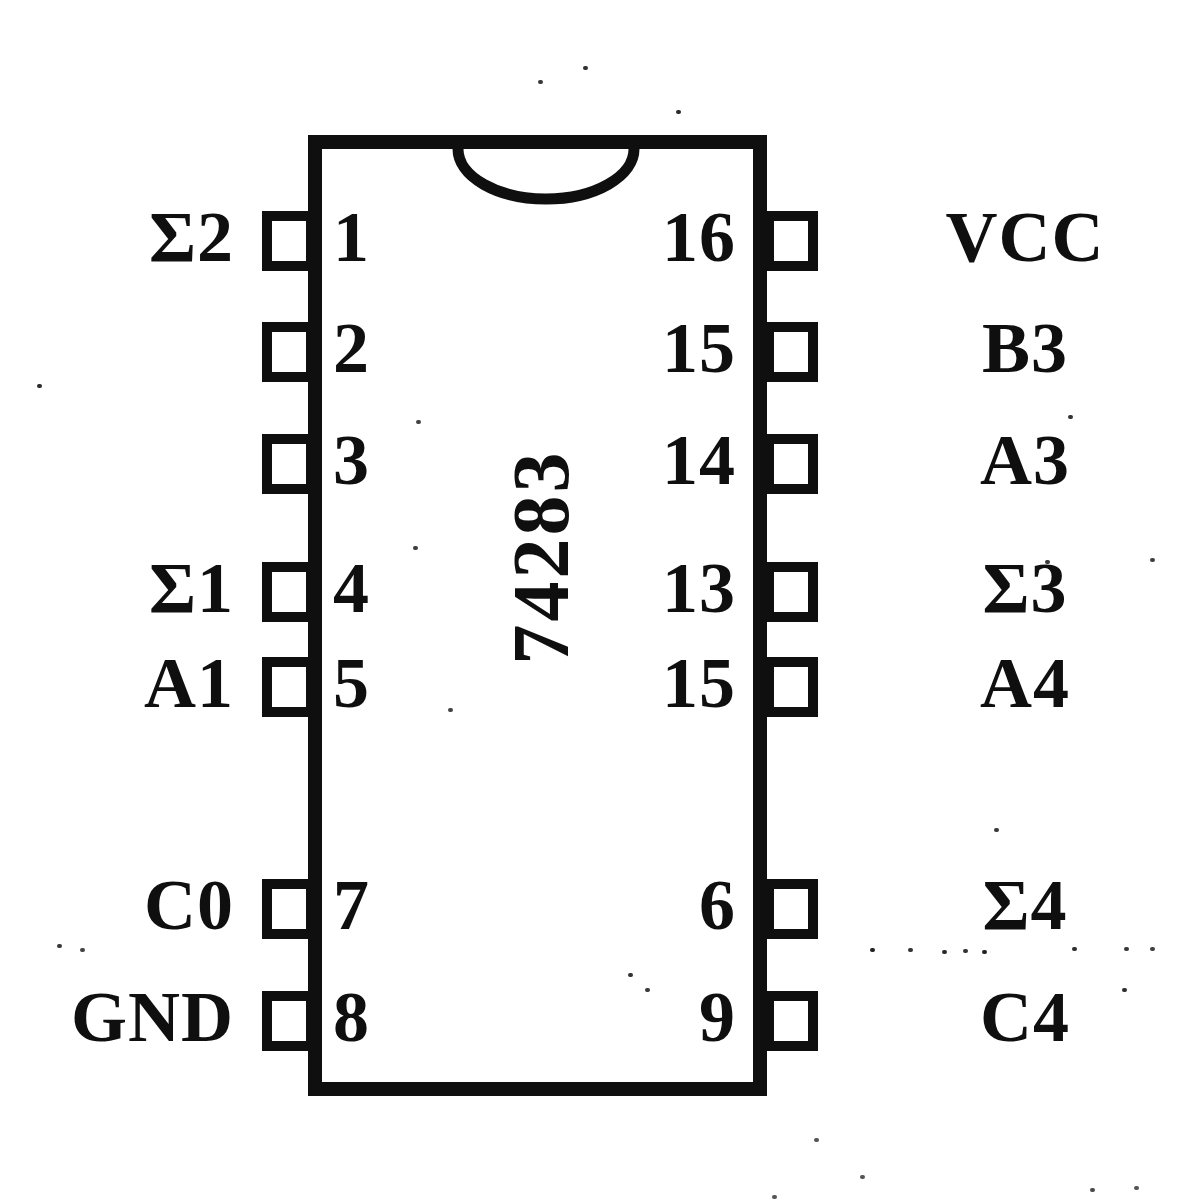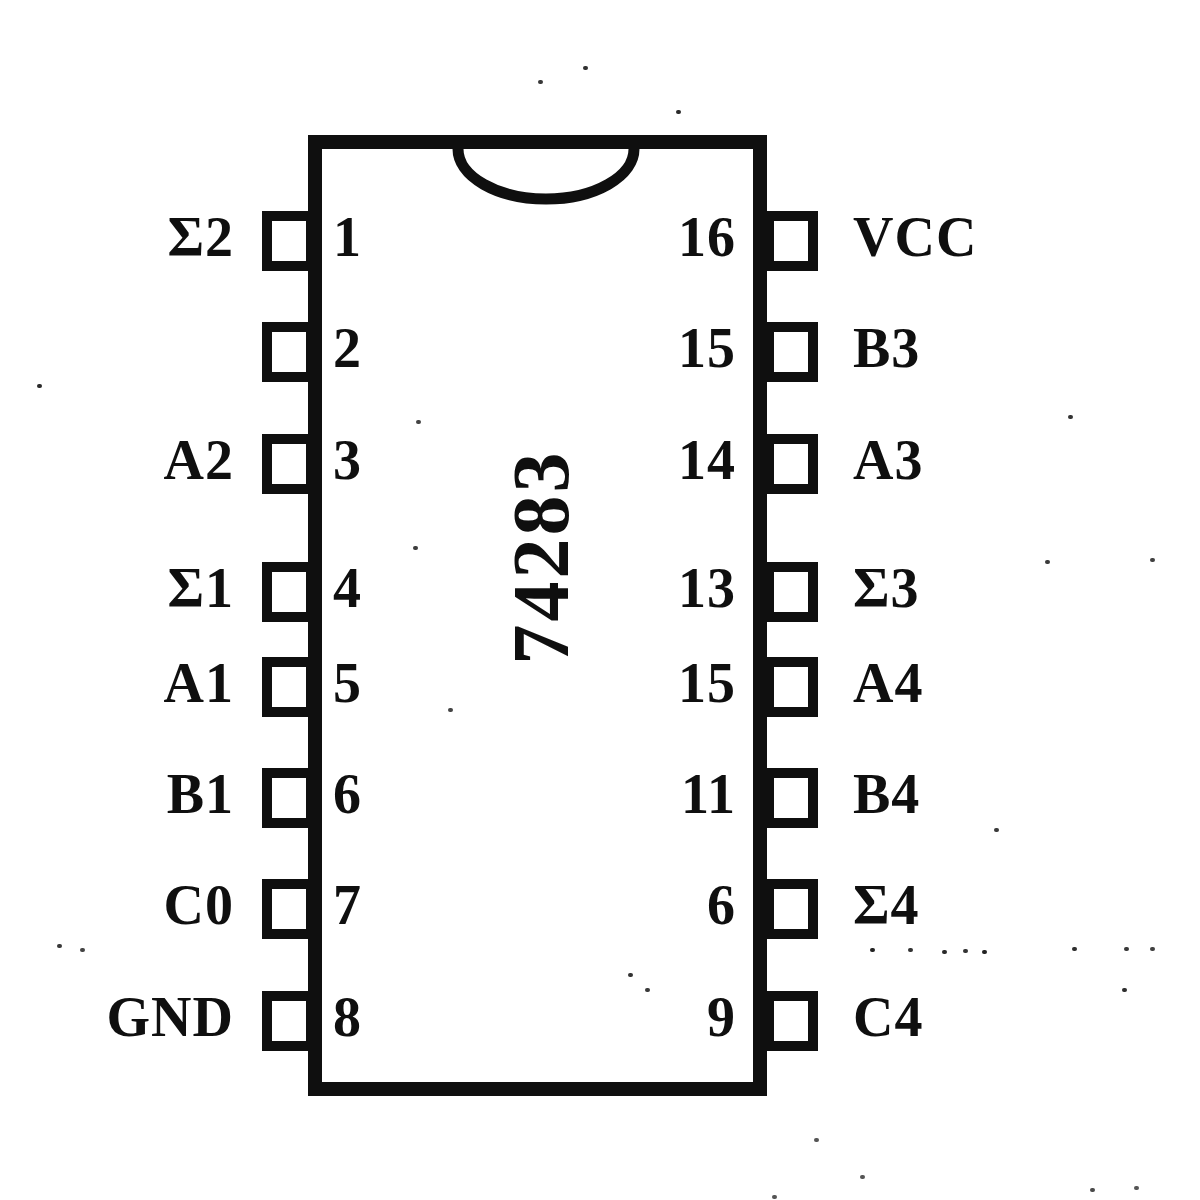--- a/index.html
+++ b/index.html
@@ -8,27 +8,27 @@
     font-family:"Liberation Serif","DejaVu Serif",serif;font-weight:700;color:#0f0f0f;
     overflow:hidden;
   }
   .chip-body{
     position:absolute;left:308px;top:135px;width:459px;height:961px;
     border:14px solid #0f0f0f;background:#ffffff;box-sizing:border-box;
   }
   .chip-notch{position:absolute;left:450px;top:148px;width:192px;height:66px;}
   .pin-row{position:absolute;left:0;width:1200px;height:112px;}
   .pin-row .txt{
-    position:absolute;top:0;font-size:56px;line-height:112px;letter-spacing:1px;
+    position:absolute;top:0;font-size:72px;line-height:112px;letter-spacing:1px;
     transform:translateY(-4px);white-space:nowrap;
   }
   .lbl-left{left:0;width:234px;text-align:right;}
   .num-left{left:333px;width:170px;text-align:left;}
   .num-right{left:530px;width:206px;text-align:right;}
-  .lbl-right{left:853px;width:344px;text-align:left;}
+  .lbl-right{left:853px;width:344px;text-align:center;}
   .pin-pad{
     position:absolute;top:26px;width:54px;height:60px;
     border:10px solid #0f0f0f;background:#ffffff;box-sizing:border-box;
   }
   .pad-left{left:262px;}
   .pad-right{left:764px;}
   .chip-label-anchor{position:absolute;left:541px;top:557px;width:0;height:0;}
   .chip-label-anchor .txt{
     position:absolute;font-size:80px;letter-spacing:3px;white-space:nowrap;
     transform:translate(-50%,-50%) rotate(-90deg);
@@ -96,21 +96,20 @@
 
   <div class="pin-row" style="top:296px;">
     <div class="pin-pad pad-left"></div>
     <span class="txt num-left">2</span>
     <span class="txt num-right">15</span>
     <div class="pin-pad pad-right"></div>
     <span class="txt lbl-right">B3</span>
   </div>
 
   <div class="pin-row" style="top:408px;">
-    <span class="txt lbl-left">A2</span>
     <div class="pin-pad pad-left"></div>
     <span class="txt num-left">3</span>
     <span class="txt num-right">14</span>
     <div class="pin-pad pad-right"></div>
     <span class="txt lbl-right">A3</span>
   </div>
 
   <div class="pin-row" style="top:519px;margin-top:17px;">
     <span class="txt lbl-left">Σ1</span>
     <div class="pin-pad pad-left"></div>
@@ -122,28 +121,20 @@
 
   <div class="pin-row" style="top:631px;">
     <span class="txt lbl-left">A1</span>
     <div class="pin-pad pad-left"></div>
     <span class="txt num-left">5</span>
     <span class="txt num-right">15</span>
     <div class="pin-pad pad-right"></div>
     <span class="txt lbl-right">A4</span>
   </div>
 
-  <div class="pin-row" style="top:742px;">
-    <span class="txt lbl-left">B1</span>
-    <div class="pin-pad pad-left"></div>
-    <span class="txt num-left">6</span>
-    <span class="txt num-right">11</span>
-    <div class="pin-pad pad-right"></div>
-    <span class="txt lbl-right">B4</span>
-  </div>
 
   <div class="pin-row" style="top:853px;">
     <span class="txt lbl-left">C0</span>
     <div class="pin-pad pad-left"></div>
     <span class="txt num-left">7</span>
     <span class="txt num-right">6</span>
     <div class="pin-pad pad-right"></div>
     <span class="txt lbl-right">Σ4</span>
   </div>
 

